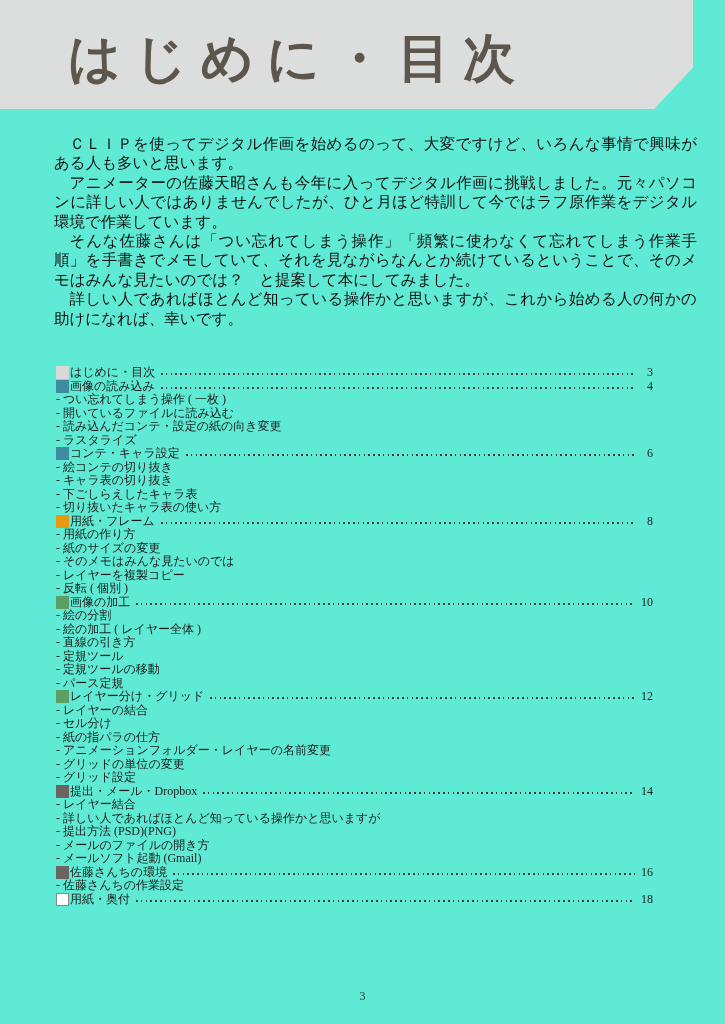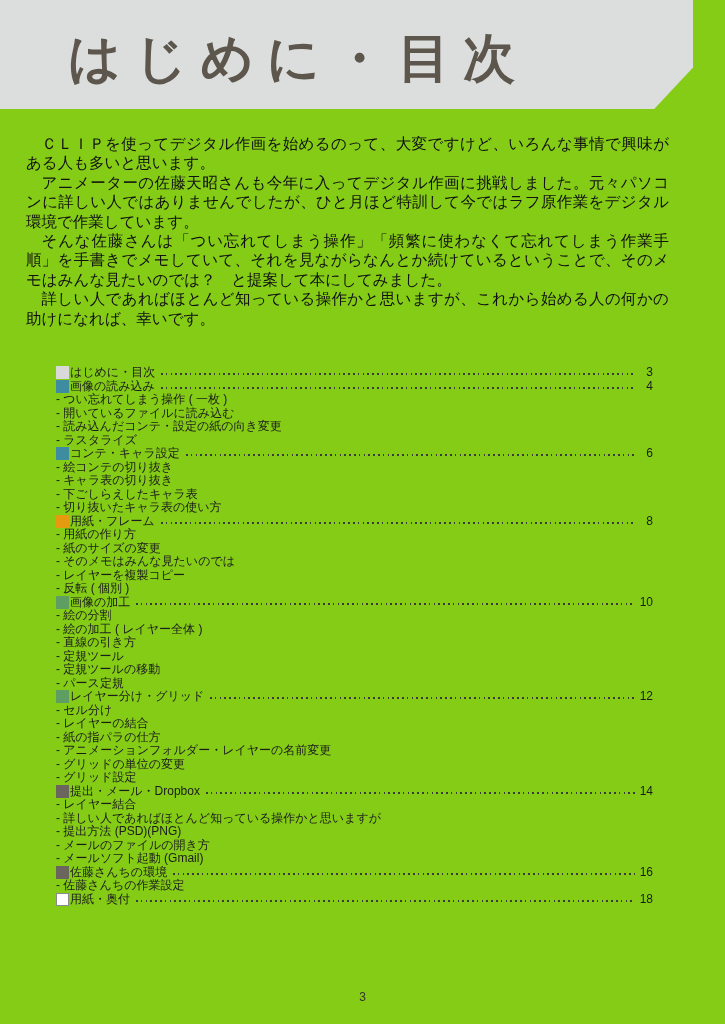--- a/index.html
+++ b/index.html
@@ -1,40 +1,40 @@
 <!DOCTYPE html>
 <html><head>
 <meta charset="utf-8">
 <style>
   * { margin:0; padding:0; box-sizing:border-box; }
   html,body { background:#ffffff; }
   .page {
     position:relative;
     width:725px; height:1024px;
-    background:#84cc16;
-    font-family:Liberation Sans, sans-serif;
+    background:#5eead4;
+    font-family:Liberation Serif, serif;
     overflow:hidden;
   }
   
   .banner {
     position:absolute; top:0; left:0;
     width:693px; height:109px;
     background:#dcdedd;
     clip-path:polygon(0 0, 100% 0, 100% 62%, 94.4% 100%, 0 100%);
   }
   .banner-title {
     position:absolute; top:24px; left:68px;
     font-size:52px; font-weight:600;
     letter-spacing:13px;
     color:#5c564d;
     white-space:nowrap;
   }
   
   .intro {
-    position:absolute; top:134px; left:26px;
+    position:absolute; top:134px; left:54px;
     width:643px;
     font-size:15.5px; line-height:19.4px;
     color:#111111;
     text-align:justify;
   }
   .intro p { text-indent:1em; }
   
   .toc {
     position:absolute; top:366px; left:56px;
     width:597px;
@@ -137,22 +137,22 @@
       <div class="toc-sub">- 直線の引き方</div>
       <div class="toc-sub">- 定規ツール</div>
       <div class="toc-sub">- 定規ツールの移動</div>
       <div class="toc-sub">- パース定規</div>
       <div class="toc-row">
         <span class="toc-marker" style="background: rgb(95, 158, 98);"></span>
         <span class="toc-label">レイヤー分け・グリッド</span>
         <span class="toc-leader"></span>
         <span class="toc-page">12</span>
       </div>
+      <div class="toc-sub">- レイヤーの結合</div>
       <div class="toc-sub">- セル分け</div>
-      <div class="toc-sub">- レイヤーの結合</div>
       <div class="toc-sub">- 紙の指パラの仕方</div>
       <div class="toc-sub">- アニメーションフォルダー・レイヤーの名前変更</div>
       <div class="toc-sub">- グリッドの単位の変更</div>
       <div class="toc-sub">- グリッド設定</div>
       <div class="toc-row">
         <span class="toc-marker" style="background: rgb(107, 102, 93);"></span>
         <span class="toc-label">提出・メール・Dropbox</span>
         <span class="toc-leader"></span>
         <span class="toc-page">14</span>
       </div>

